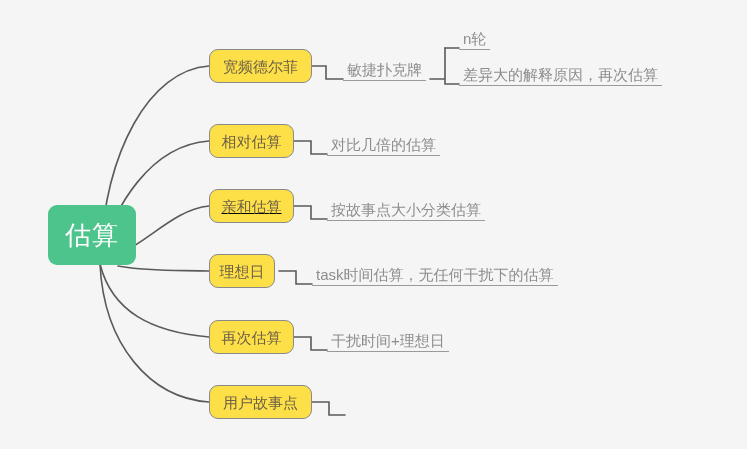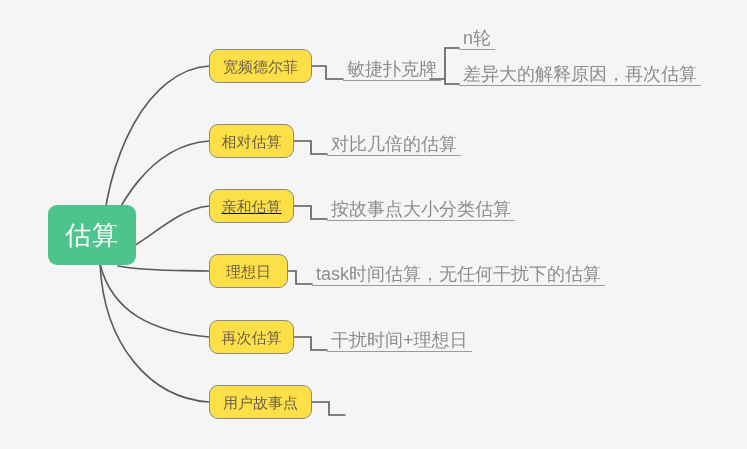--- a/index.html
+++ b/index.html
@@ -73,21 +73,21 @@
 
   
   .leaf-node {
     position: absolute;
     z-index: 4;
     white-space: nowrap;
   }
   .leaf-label {
     display: block;
     color: #8d8d8d;
-    font-size: 18px;
+    font-size: 15px;
     line-height: 17px;
     padding: 0 4px 2px 4px;
     white-space: nowrap;
   }
   .leaf-underline {
     display: block;
     height: 1px;
     background: #9a9a9a;
   }
 </style>
@@ -137,21 +137,21 @@
   </div>
 
   <div class="branch-node" style="left:209px; top:124px; width:85px;">
     <span class="branch-label">相对估算</span>
   </div>
 
   <div class="branch-node" style="left:209px; top:189px; width:85px;text-decoration:underline;">
     <span class="branch-label">亲和估算</span>
   </div>
 
-  <div class="branch-node" style="left:209px; top:254px; width:79px;">
+  <div class="branch-node" style="left:209px; top:254px; width:66px;">
     <span class="branch-label">理想日</span>
   </div>
 
   <div class="branch-node" style="left:209px; top:320px; width:85px;">
     <span class="branch-label">再次估算</span>
   </div>
 
   <div class="branch-node" style="left:209px; top:385px; width:103px;">
     <span class="branch-label">用户故事点</span>
   </div>

